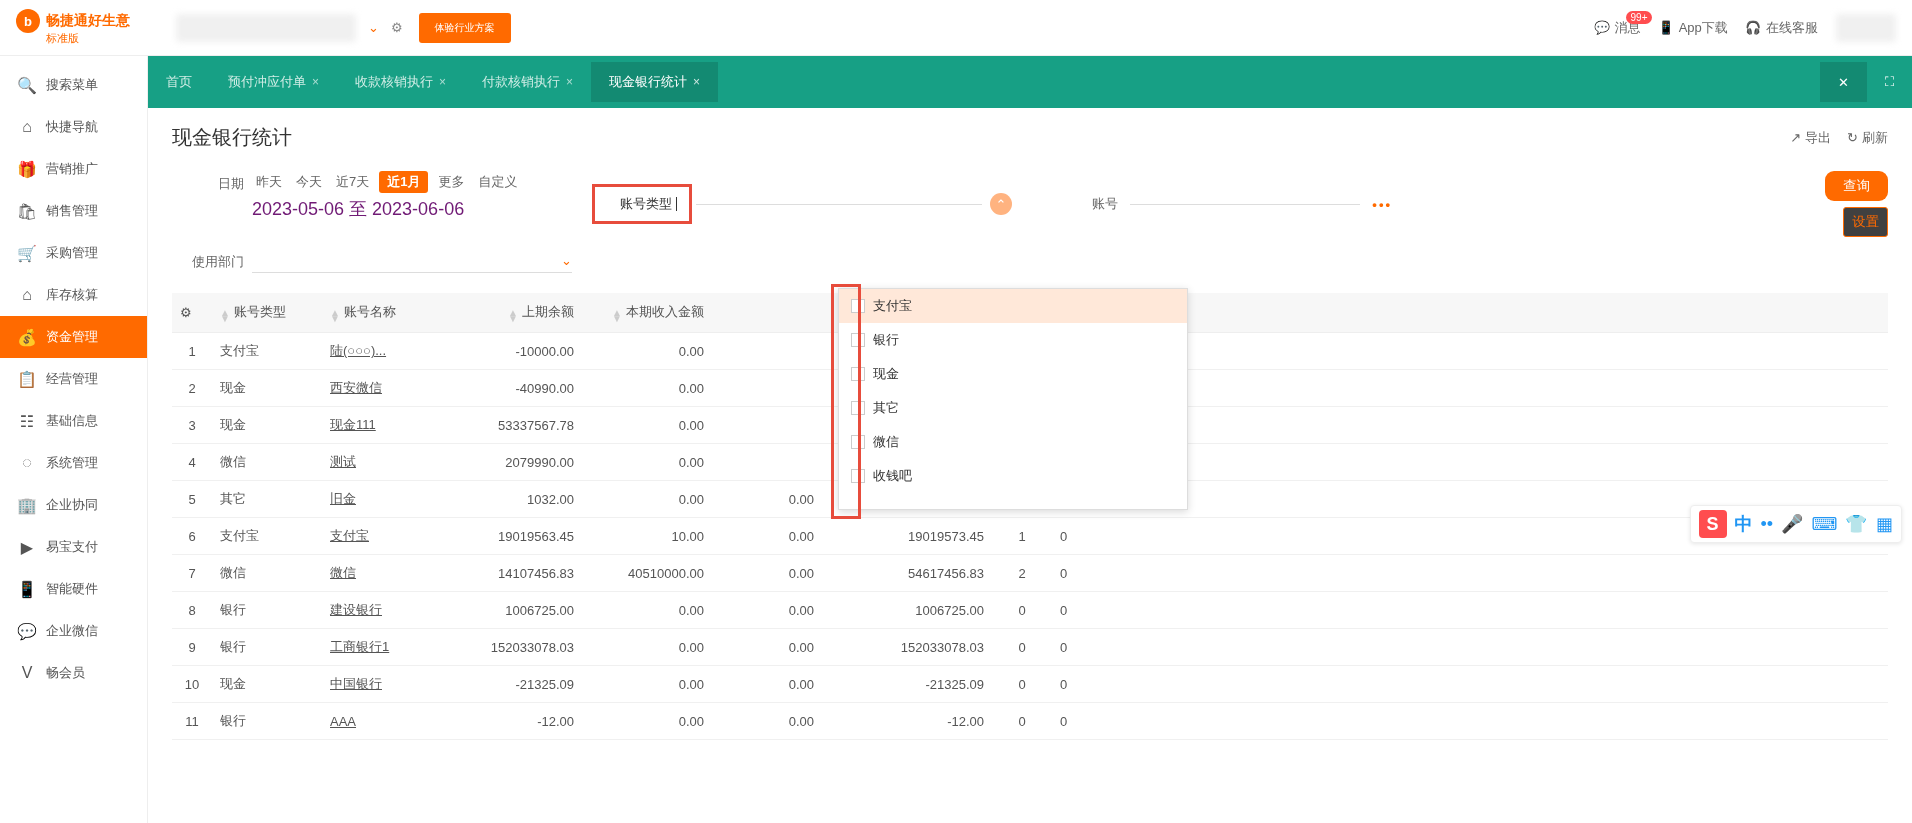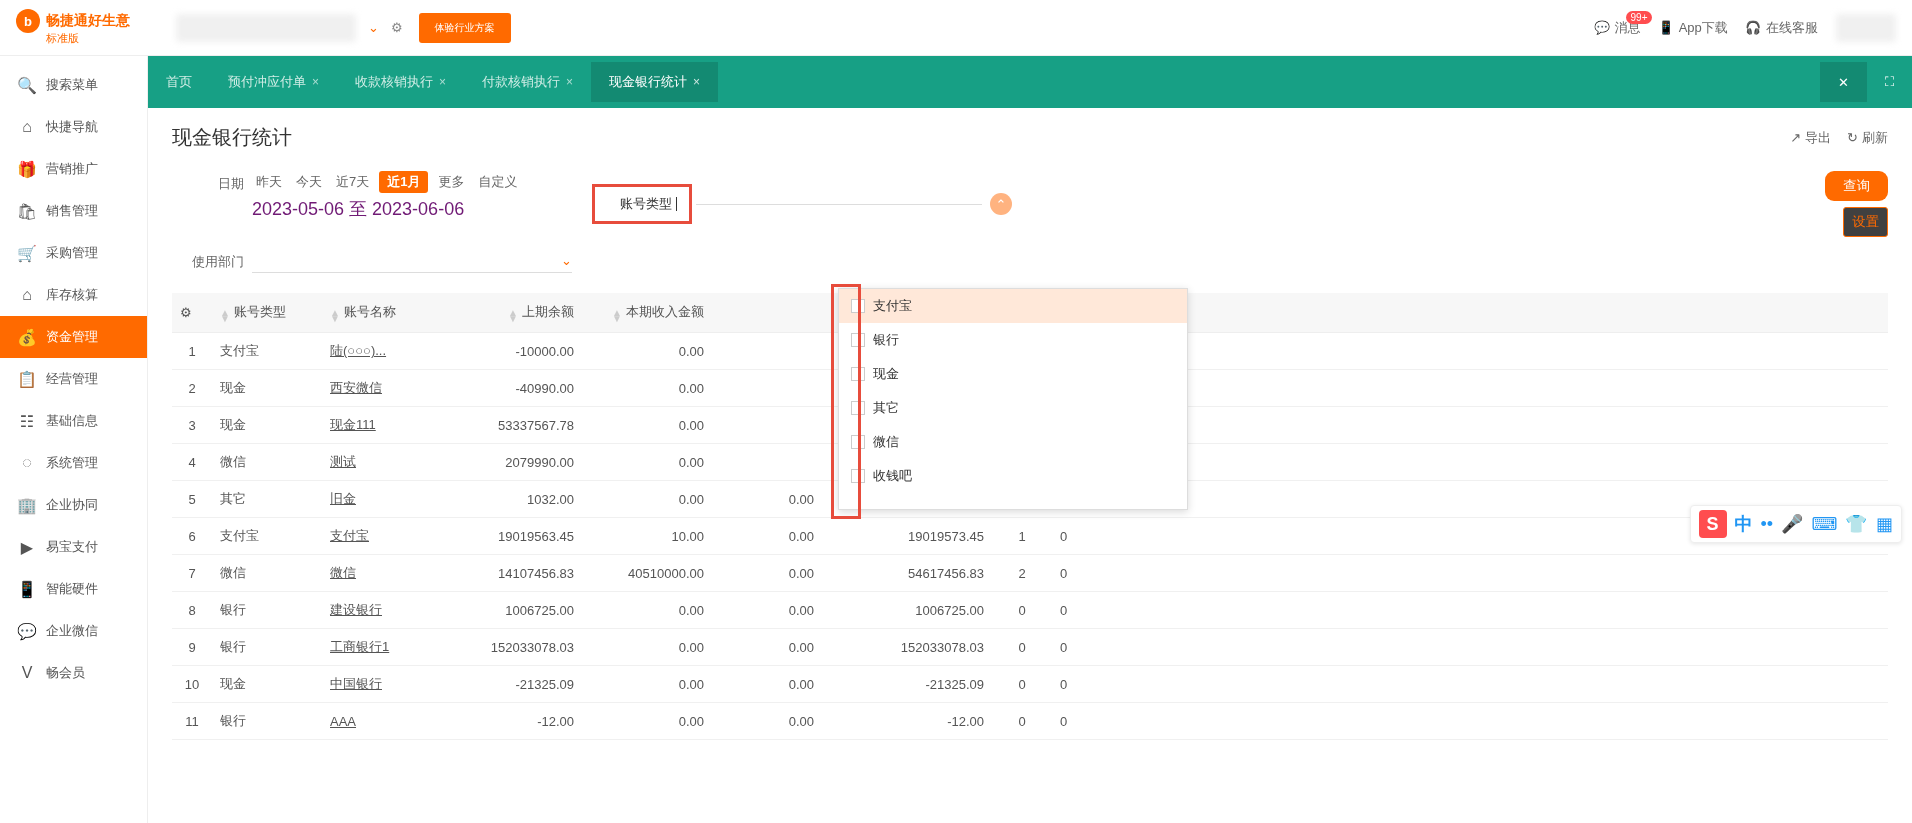--- a/index.html
+++ b/index.html
@@ -247,20 +247,25 @@
           </div>
         </div>
         <div class="filter-col" style="align-items:center; width:420px; position:relative;">
           <div class="acct-type-box">
             <span>账号类型</span>
             <span class="acct-type-cursor"></span>
           </div>
           <div style="flex:1; border-bottom:1px solid #ddd; height:1px; margin-left:4px;"></div>
           <span class="collapse-circle">⌃</span>
         </div>
+        <div class="filter-col" style="align-items:center; width:380px;">
+          <span class="acct-label">账号</span>
+          <div style="flex:1; border-bottom:1px solid #ddd; height:1px; margin:0 12px;"></div>
+          <span class="more-dots">•••</span>
+        </div>
         <div class="filter-right">
           <button class="query-btn">查询</button>
           <button class="settings-btn">设置</button>
         </div>
       </div>
 
       <div class="filter-row2">
         <div class="filter-col" style="width:420px;">
           <div class="filter-label">使用部门</div>
           <div class="dept-select">

